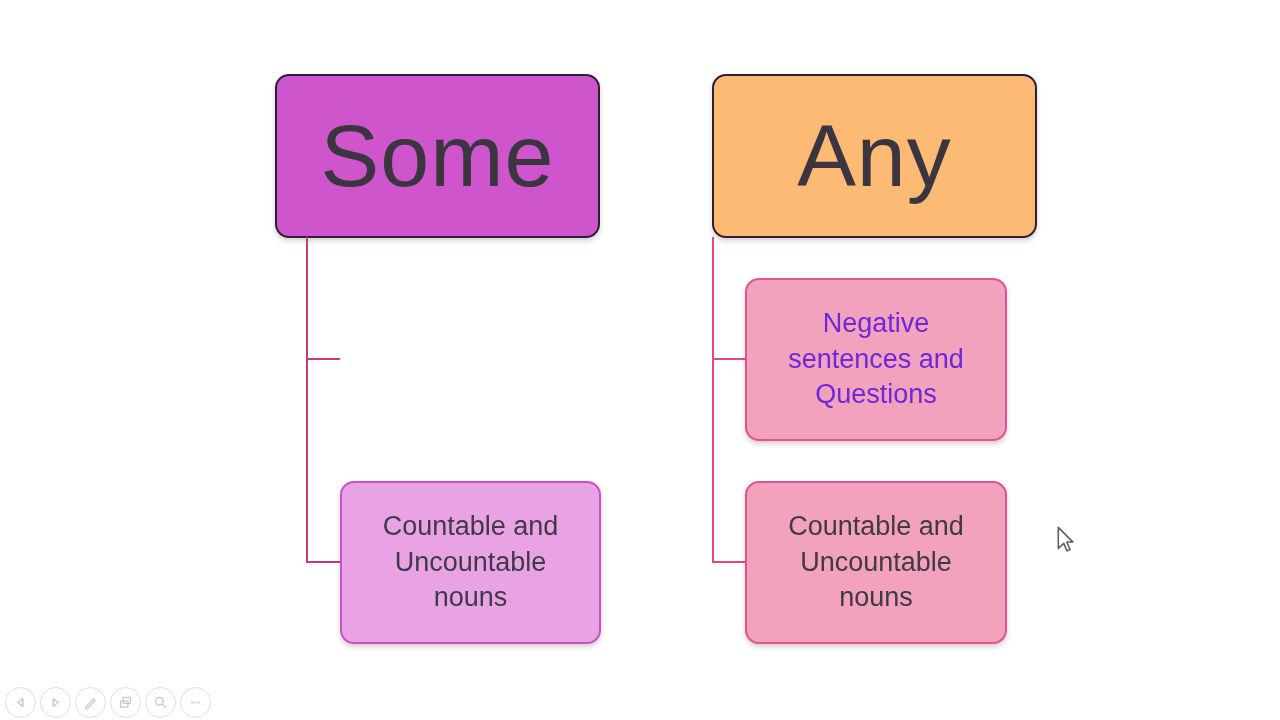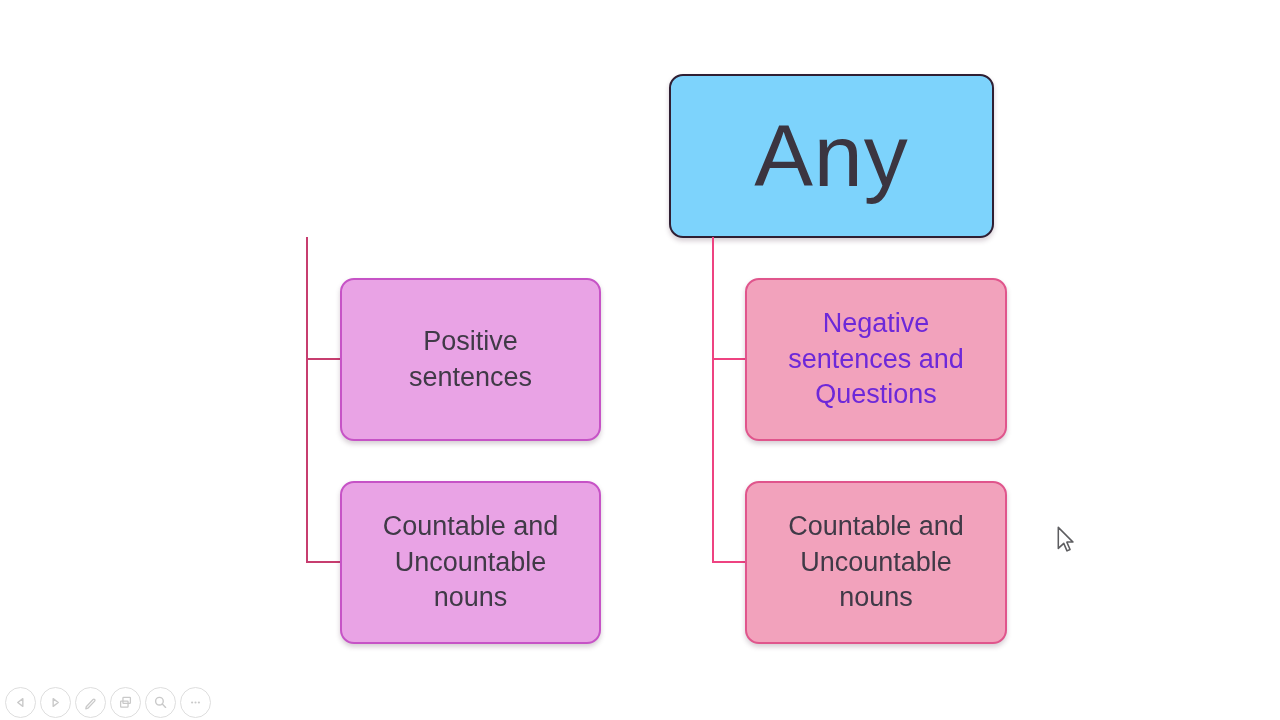--- a/index.html
+++ b/index.html
@@ -59,34 +59,34 @@
     padding: 0;
   }
   .tool-btn svg { display: block; }
   .cursor { position: absolute; left: 1056px; top: 526px; }
 </style>
 </head>
 <body>
 
 <div class="stage">
 
+  <div class="node parent-node" style="left: 275px; top: 74px; background: rgb(207, 85, 204); border-color: rgb(47, 31, 51); color: rgb(59, 53, 64);">
+    <span>Some</span>
+  </div>
 
   <div class="connector conn-v" style="left: 306px; background: rgb(199, 61, 111);"></div>
   <div class="connector conn-h" style="left: 308px; top: 358px; background: rgb(199, 61, 111);"></div>
   <div class="connector conn-h" style="left: 308px; top: 561px; background: rgb(199, 61, 111);"></div>
 
-  <div class="node child-node" style="left: 340px; top: 278px; background: rgb(233, 163, 229); border-color: rgb(198, 83, 198); color: rgb(64, 58, 71);">
-    <span>Positive sentences</span>
-  </div>
 
   <div class="node child-node" style="left: 340px; top: 481px; background: rgb(233, 163, 229); border-color: rgb(198, 83, 198); color: rgb(64, 58, 71);">
     <span>Countable and Uncountable nouns</span>
   </div>
 
-  <div class="node parent-node" style="left: 669px; top: 74px; background: #7dd3fc; border-color: rgb(47, 31, 51); color: rgb(59, 53, 64);">
+  <div class="node parent-node" style="left: 712px; top: 74px; background: #fdba74; border-color: rgb(47, 31, 51); color: rgb(59, 53, 64);">
     <span>Any</span>
   </div>
 
   <div class="connector conn-v" style="left: 712px; background: rgb(238, 67, 129);"></div>
   <div class="connector conn-h" style="left: 714px; top: 358px; width: 31px; background: rgb(238, 67, 129);"></div>
   <div class="connector conn-h" style="left: 714px; top: 561px; width: 31px; background: rgb(238, 67, 129);"></div>
 
   <div class="node child-node" style="left: 745px; top: 278px; width: 262px; background: rgb(242, 162, 188); border-color: rgb(224, 85, 140); color: #6d28d9;">
     <span>Negative sentences and Questions</span>
   </div>

